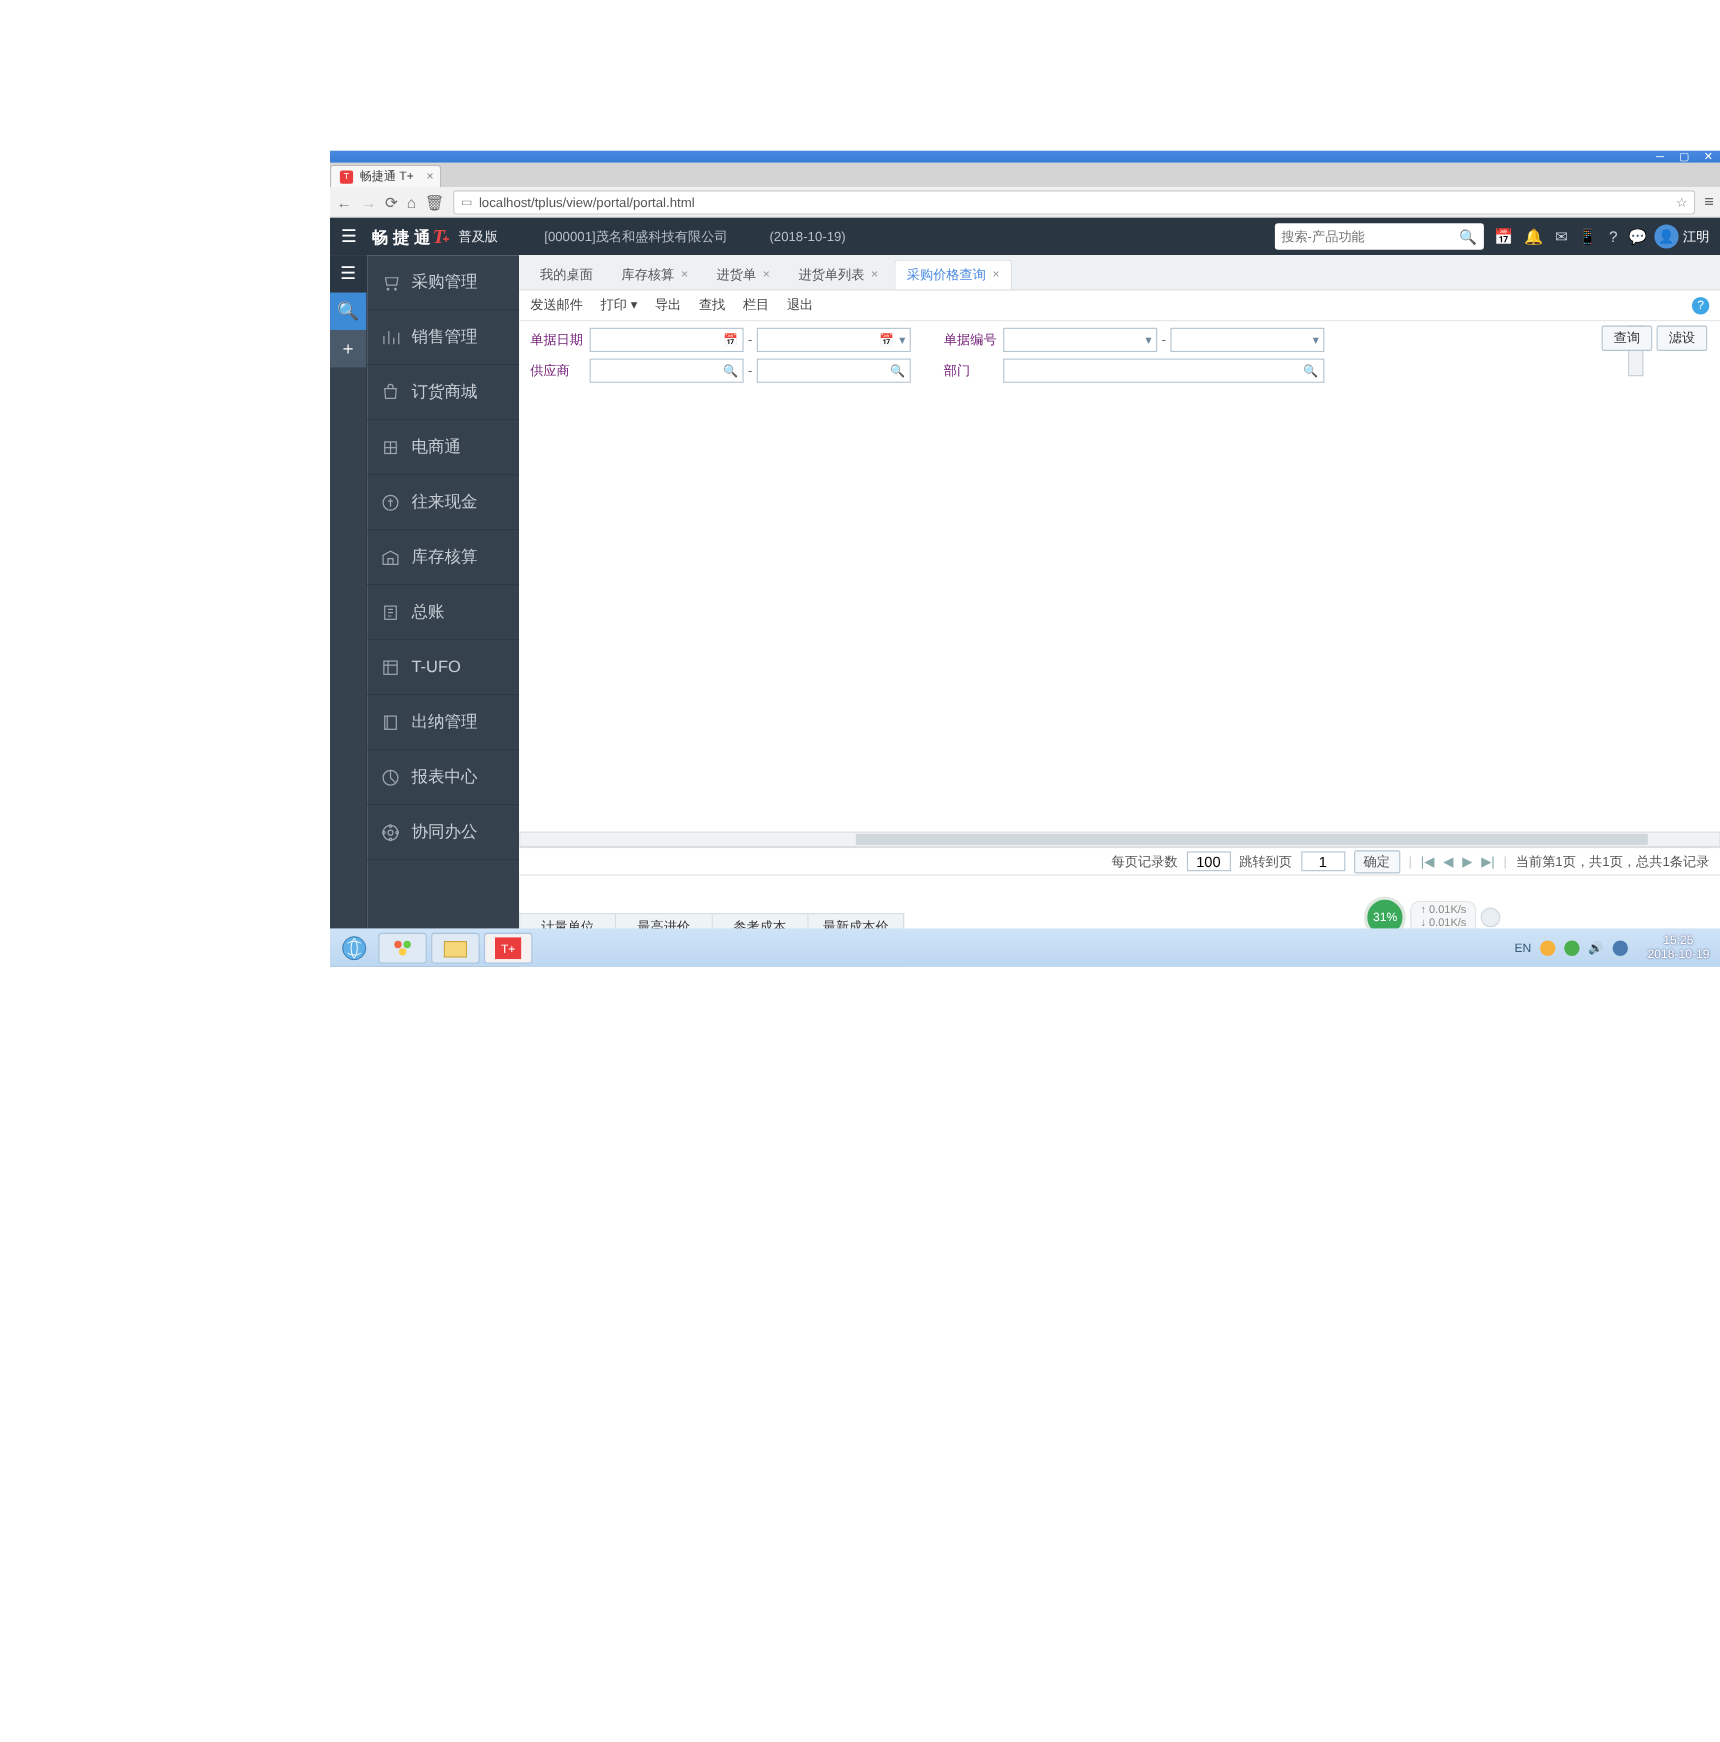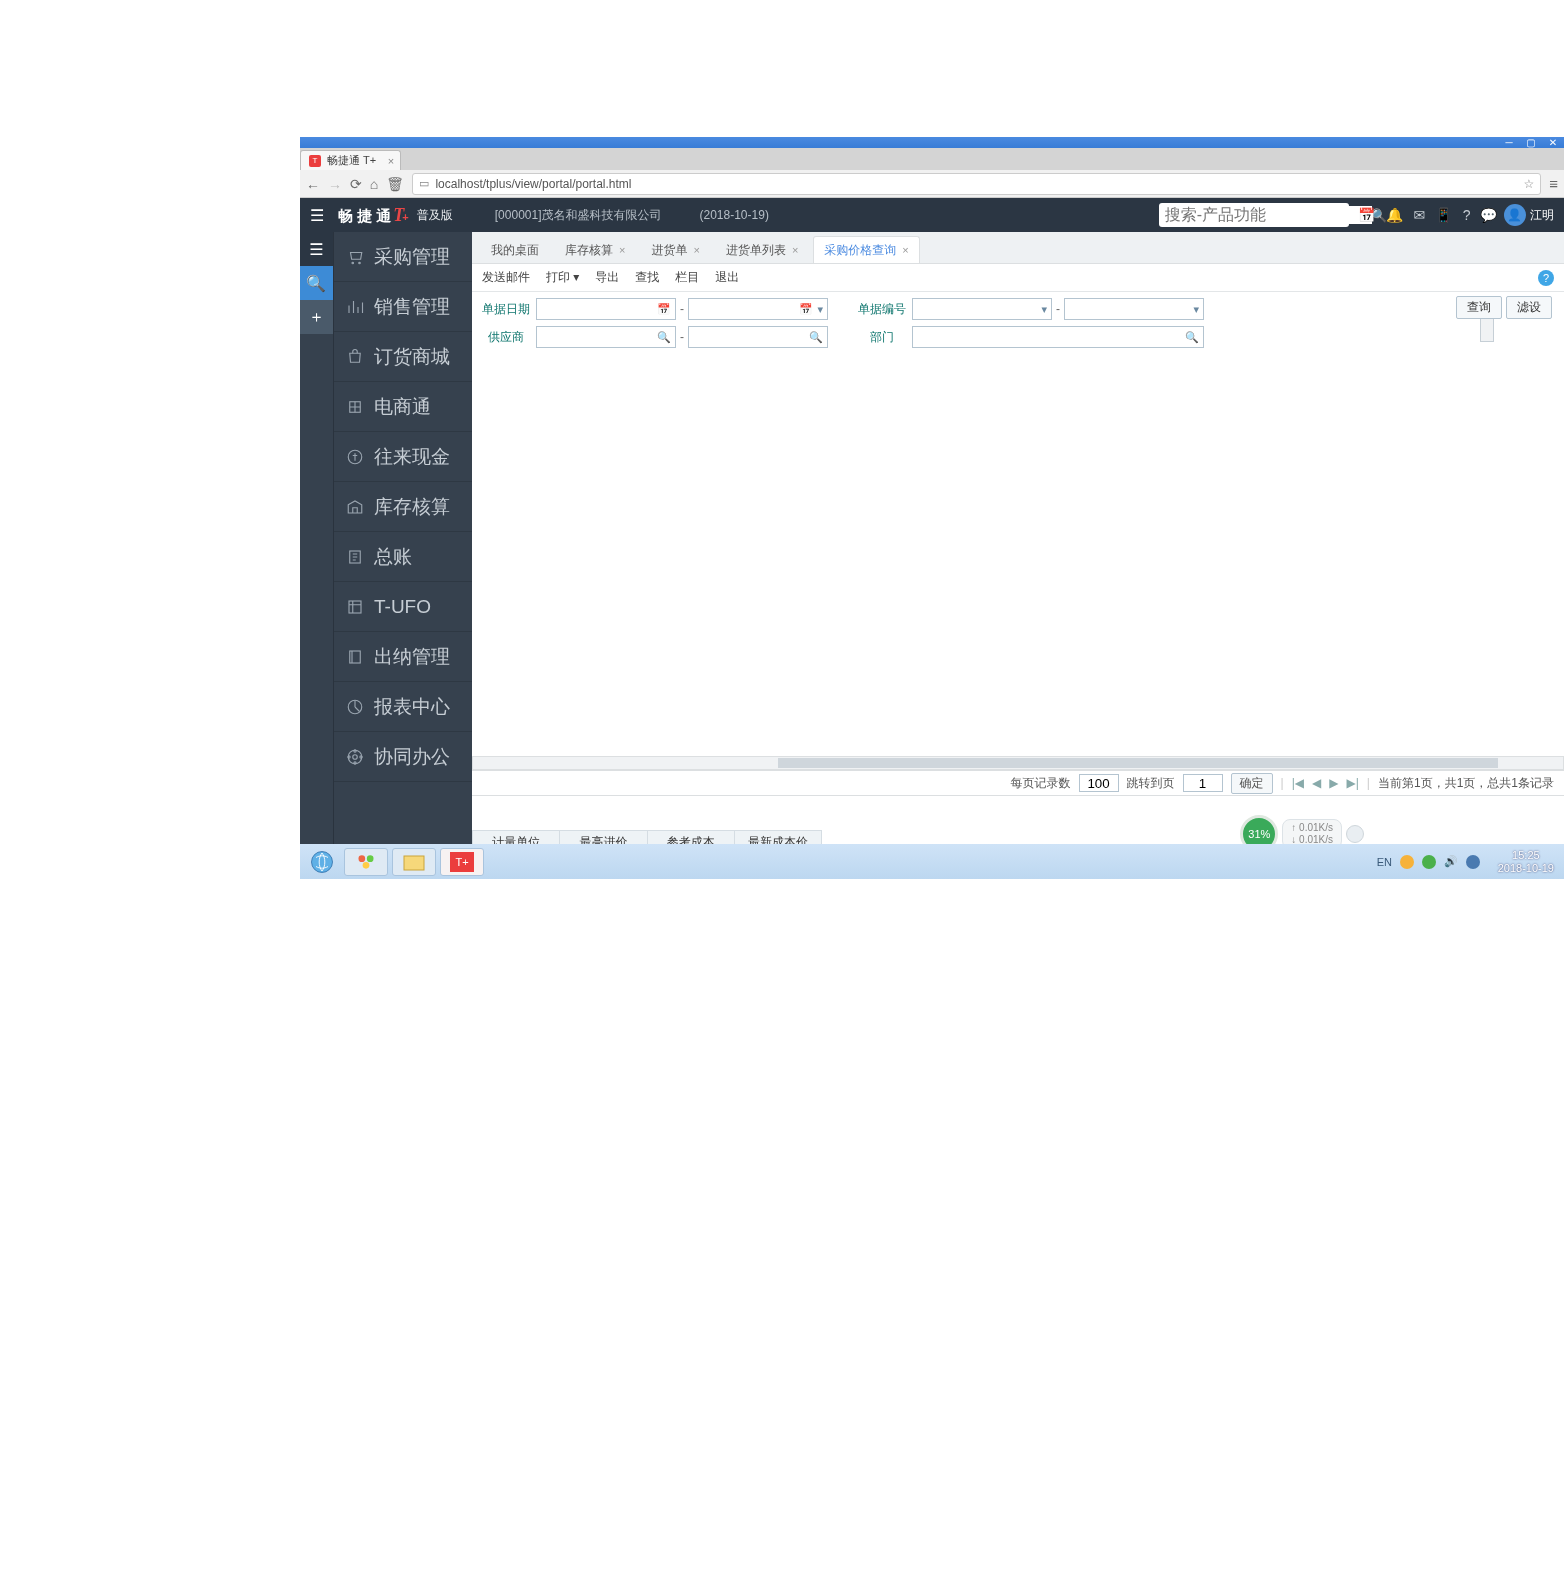--- a/index.html
+++ b/index.html
@@ -24,53 +24,53 @@
 
 .apphdr { background:#2b3643; height:34px; display:flex; align-items:center; color:#c6cdd4; padding:0 10px;}
 .hamb2 { width:20px; color:#fff; font-size:16px; cursor:pointer;}
 .brand { margin-left:8px; font-weight:bold; font-size:15px; color:#fff; display:flex; align-items:baseline;}
 .brand em { font-style:italic; font-family:Georgia,serif; color:#e94646; font-size:18px; margin-left:2px;}
 .brand sup { color:#e94646; font-size:11px; margin-left:-2px;}
 .edition { margin-left:8px; color:#e6e9ec;}
 .company { margin-left:14px; color:#b7bfc7;padding-left:28px;}
 .spacer { flex:1;}
 .searchbox { background:#fff; border-radius:3px; height:24px; width:190px; display:flex; align-items:center; padding:0 6px; color:#aaa;}
-.searchbox input { border:none; outline:none; flex:1; font-size:16px; color:#0c4a6e;}
+.searchbox input { border:none; outline:none; flex:1; font-size:12px; color:#0c4a6e;}
 .sicon { color:#888; font-size:13px;}
 .hicons { display:flex; gap:10px; margin-left:10px; align-items:center; color:#c6cdd4;}
 .hicons span { cursor:pointer; font-size:14px;}
 .avatar { width:22px; height:22px; border-radius:50%; background:#4a90d9; color:#fff; display:flex; align-items:center; justify-content:center; margin-left:6px;}
 .uname { margin-left:4px; color:#fff;}
 
 
 .mainrow { display:flex; height: calc(742px - 11px - 22px - 28px - 34px);}
 .leftcol { width:34px; background:#36414e; border-right:1px solid #2a333e;}
 .leftcol .lb { height:34px; display:flex; align-items:center; justify-content:center; color:#fff; font-size:16px; cursor:pointer;}
 .leftcol .lb.menu { background:#2b3643;}
 .leftcol .lb.search { background:#36414e;}
 .leftcol .lb.plus { background:#4a5a6a;}
 
 .sidenav { width:138px; background:#36414e; color:#c6cdd4;}
 .sidenav .item { height:50px; display:flex; align-items:center; padding-left:12px; gap:10px; color:#c6cdd4; cursor:pointer; border-bottom:1px solid #2e3843;}
 .sidenav .item svg { width:18px; height:18px; stroke:#9aa5b0; fill:none; stroke-width:1.5;}
-.sidenav .label { font-size:19px;}
+.sidenav .label { font-size:15px;}
 
 .workarea { flex:1; background:#fff; display:flex; flex-direction:column; overflow:hidden; position:relative;}
 .doctabs { height:32px; background:#eef1f3; border-bottom:1px solid #dcdfe1; display:flex; align-items:flex-end; padding-left:8px;}
 .doctab { height:27px; padding:0 10px; display:flex; align-items:center; gap:6px; font-size:12px; border:1px solid transparent; border-bottom:none; border-radius:3px 3px 0 0; margin-right:4px; cursor:pointer; color:#555;margin-top:34px;}
 .doctab .x { color:#999; font-size:11px;}
 .doctab.active { background:#fff; border-color:#dcdfe1; color:#4a8ae0;}
 
 .toolbar { height:28px; border-bottom:1px solid #e3e6e8; display:flex; align-items:center; padding:0 10px; gap:16px; color:#444;}
 .toolbar span { cursor:pointer;}
 .toolbar .help { margin-left:auto; width:16px; height:16px; border-radius:50%; background:#3fa6e6; color:#fff; display:flex; align-items:center; justify-content:center; font-size:11px;}
 
 .filters { padding:6px 10px; display:flex; gap:30px; position:relative;}
 .fgroup { display:grid; grid-template-columns:auto 140px 12px 140px; grid-row-gap:6px; align-items:center;}
-.fgroup .lbl { text-align:center; padding-right:6px; color:#0f766e;}
+.fgroup .lbl { text-align:left; padding-right:6px; color:#701a75;}
 .fgroup .fld { height:22px; border:1px solid #b4c4d0; background:#fff; display:flex; align-items:center; justify-content:flex-end; padding:0 4px;}
 .fgroup .fld .ic { color:#6a88a0; font-size:11px;}
 .fgroup .dash { text-align:center; color:#666;}
 .rbtns { position:absolute; right:12px; top:4px; display:flex; gap:4px;}
 .btn { border:1px solid #b4c4d0; background:#f5f8fa; padding:2px 10px; border-radius:2px; cursor:pointer; font-size:12px;}
 .vscroll { position:absolute; right:70px; top:4px; width:14px; height:46px; border:1px solid #c6cfd6; background:#f0f2f4;}
 .vscroll .thumb { background:#cfd6dc; margin:1px; height:18px;}
 
 .grid { flex:1; overflow:hidden; display:flex; flex-direction:column;}
 table { border-collapse:collapse; width:100%; table-layout:fixed;}

